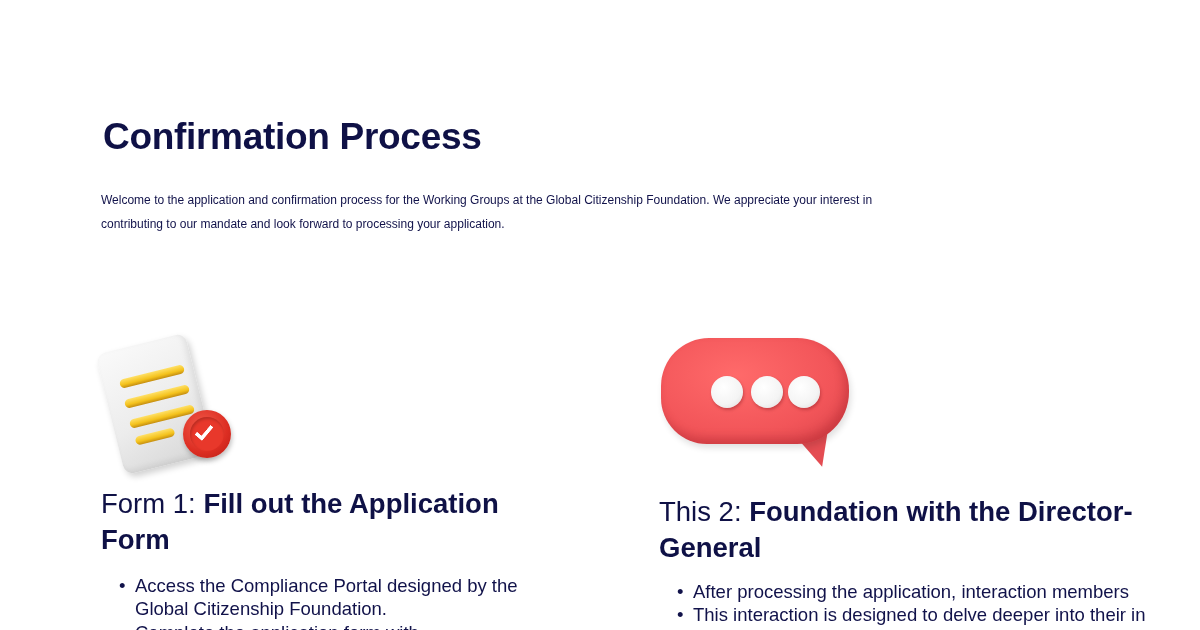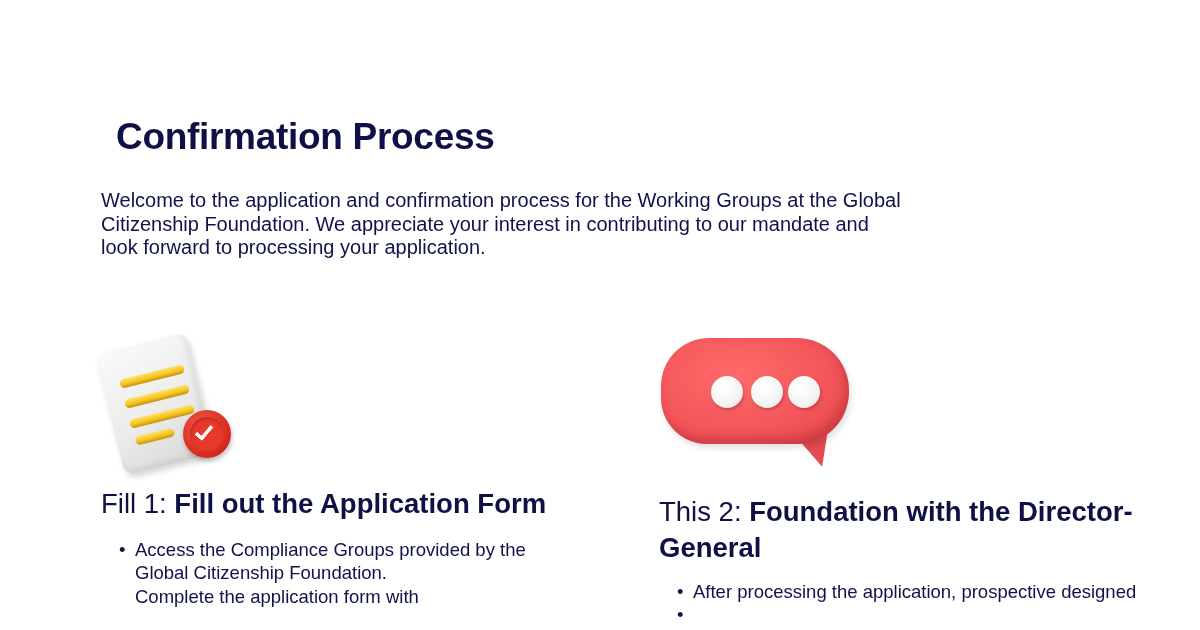--- a/index.html
+++ b/index.html
@@ -9,34 +9,34 @@
       overflow: hidden;
       background: #ffffff;
     }
     body {
       position: relative;
       font-family: "Liberation Sans", "DejaVu Sans", sans-serif;
       color: #11124a;
     }
     .page-title {
       position: absolute;
-      left: 116px;
+      left: 103px;
       top: 116px;
       font-size: 37px;
       font-weight: 700;
       letter-spacing: -0.3px;
       color: #0f1146;
       white-space: nowrap;
     }
     .intro {
       position: absolute;
       left: 101px;
       top: 189px;
       width: 800px;
-      font-size: 20px;
+      font-size: 12px;
       line-height: 23.6px;
       color: #11124a;
     }
     .step {
       position: absolute;
     }
     .step-1 { left: 101px; top: 336px; width: 450px; }
     .step-2 { left: 659px; top: 336px; width: 560px; }
 
     .step-icon { position: relative; display: block; }
@@ -161,43 +161,44 @@
     <div class="paper"></div>
     <div class="line l1"></div>
     <div class="line l2"></div>
     <div class="line l3"></div>
     <div class="line l4"></div>
     <div class="badge">
       <div class="inner"></div>
       <div class="check"></div>
     </div>
   </div>
-  <h2 class="step-title"><span class="prefix">Fill 1: </span><span class="name">Fill out the Application Form</span></h2>
+  <h2 class="step-title"><span class="prefix">Form 1: </span><span class="name">Fill out the Application Form</span></h2>
   <ul class="bullets">
     <li>
       <span class="bullet">•</span>
-      <span>Access the Compliance Groups provided by the Global Citizenship Foundation.</span>
+      <span>Access the Compliance Portal designed by the Global Citizenship Foundation.</span>
     </li>
     <li>
       <span>Complete the application form with</span>
     </li>
   </ul>
 </section>
 
 <section class="step step-2">
   <div class="step-icon chat-icon">
     <div class="tail"></div>
     <div class="bubble"></div>
     <div class="dot d1"></div>
     <div class="dot d2"></div>
     <div class="dot d3"></div>
   </div>
   <h2 class="step-title"><span class="prefix">This 2: </span><span class="name">Foundation with the Director-General</span></h2>
   <ul class="bullets">
     <li>
       <span class="bullet">•</span>
-      <span>After processing the application, prospective designed</span>
+      <span>After processing the application, interaction members</span>
     </li>
     <li>
       <span class="bullet">•</span>
+      <span>This interaction is designed to delve deeper into their in</span>
     </li>
   </ul>
 </section>
 
 </body></html>

